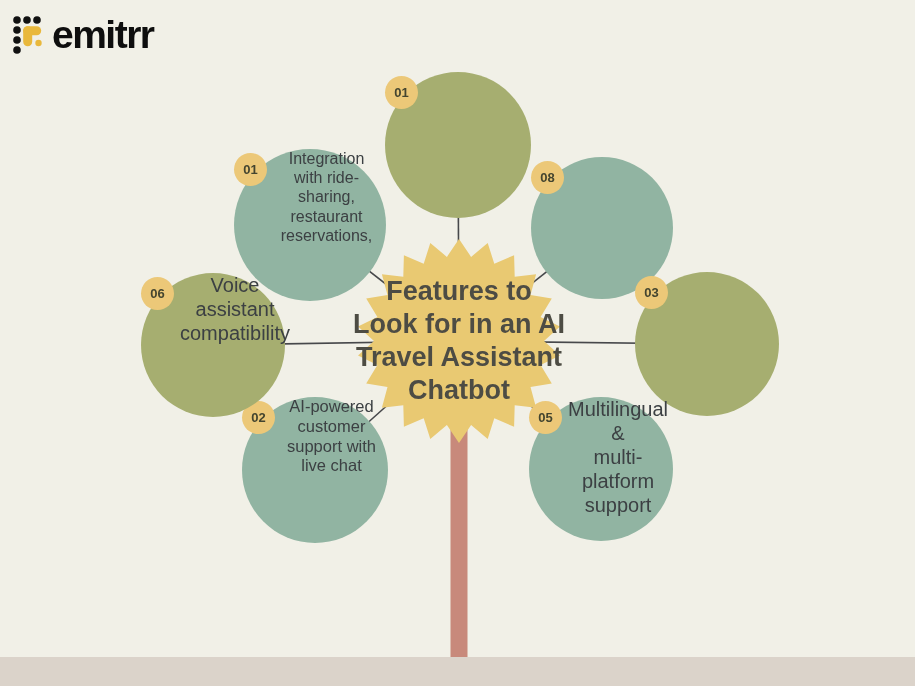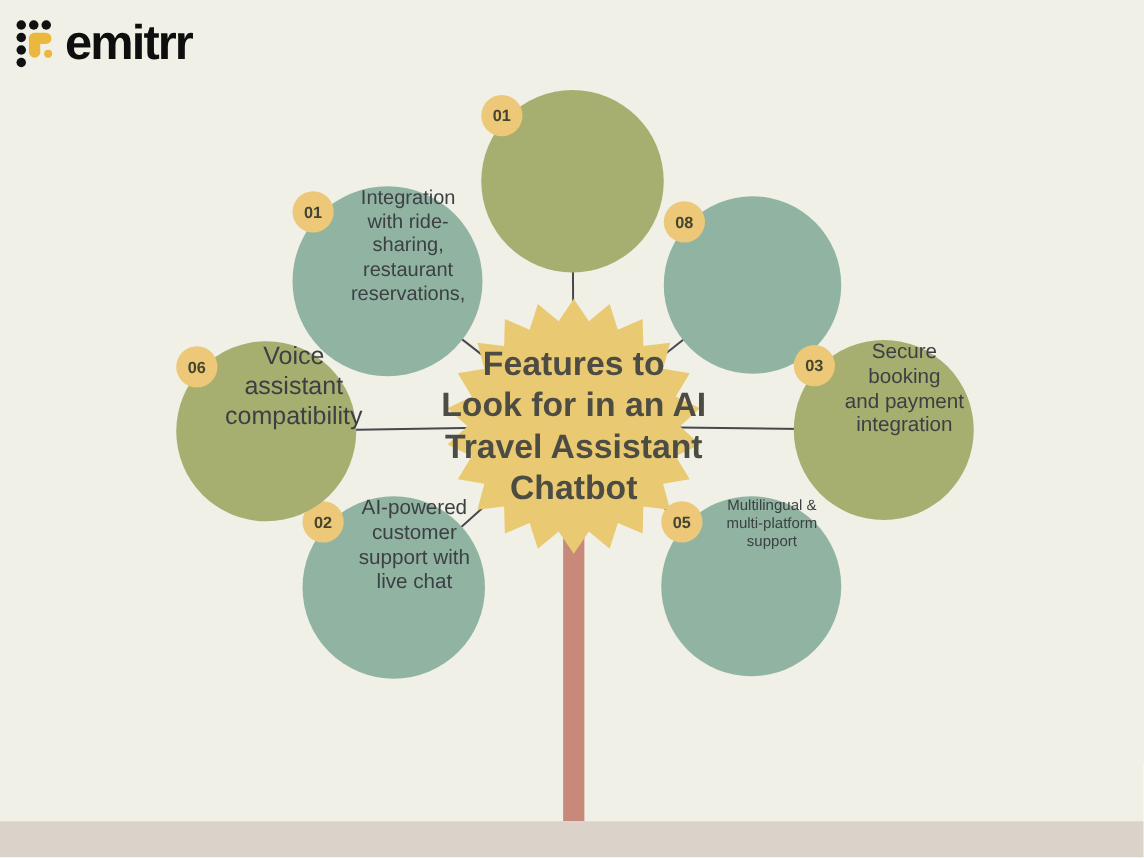--- a/index.html
+++ b/index.html
@@ -91,27 +91,24 @@
 
   <div id="nodes">
       <div class="node olive" style="left: 385px; top: 72px; width: 146px; height: 146px;">
         <div class="badge">01</div>
       </div>
       <div class="node teal" style="left: 531px; top: 157px; width: 142px; height: 142px;">
         <div class="badge">08</div>
       </div>
       <div class="node olive" style="left: 635px; top: 272px; width: 144px; height: 144px;">
         <div class="badge">03</div>
-        <div class="node-label" style="font-size: 16.5px;">Secure booking
-and payment
-integration</div>
       </div>
       <div class="node teal" style="left: 529px; top: 397px; width: 144px; height: 144px;">
         <div class="badge">05</div>
-        <div class="node-label" style="font-size: 12px;">Multilingual &amp;
+        <div class="node-label" style="font-size: 20px;">Multilingual &amp;
 multi-platform
 support</div>
       </div>
       <div class="node teal" style="left: 242px; top: 397px; width: 146px; height: 146px;">
         <div class="badge">02</div>
         <div class="node-label" style="font-size: 16.5px;">AI-powered
 customer
 support with
 live chat</div>
       </div>

